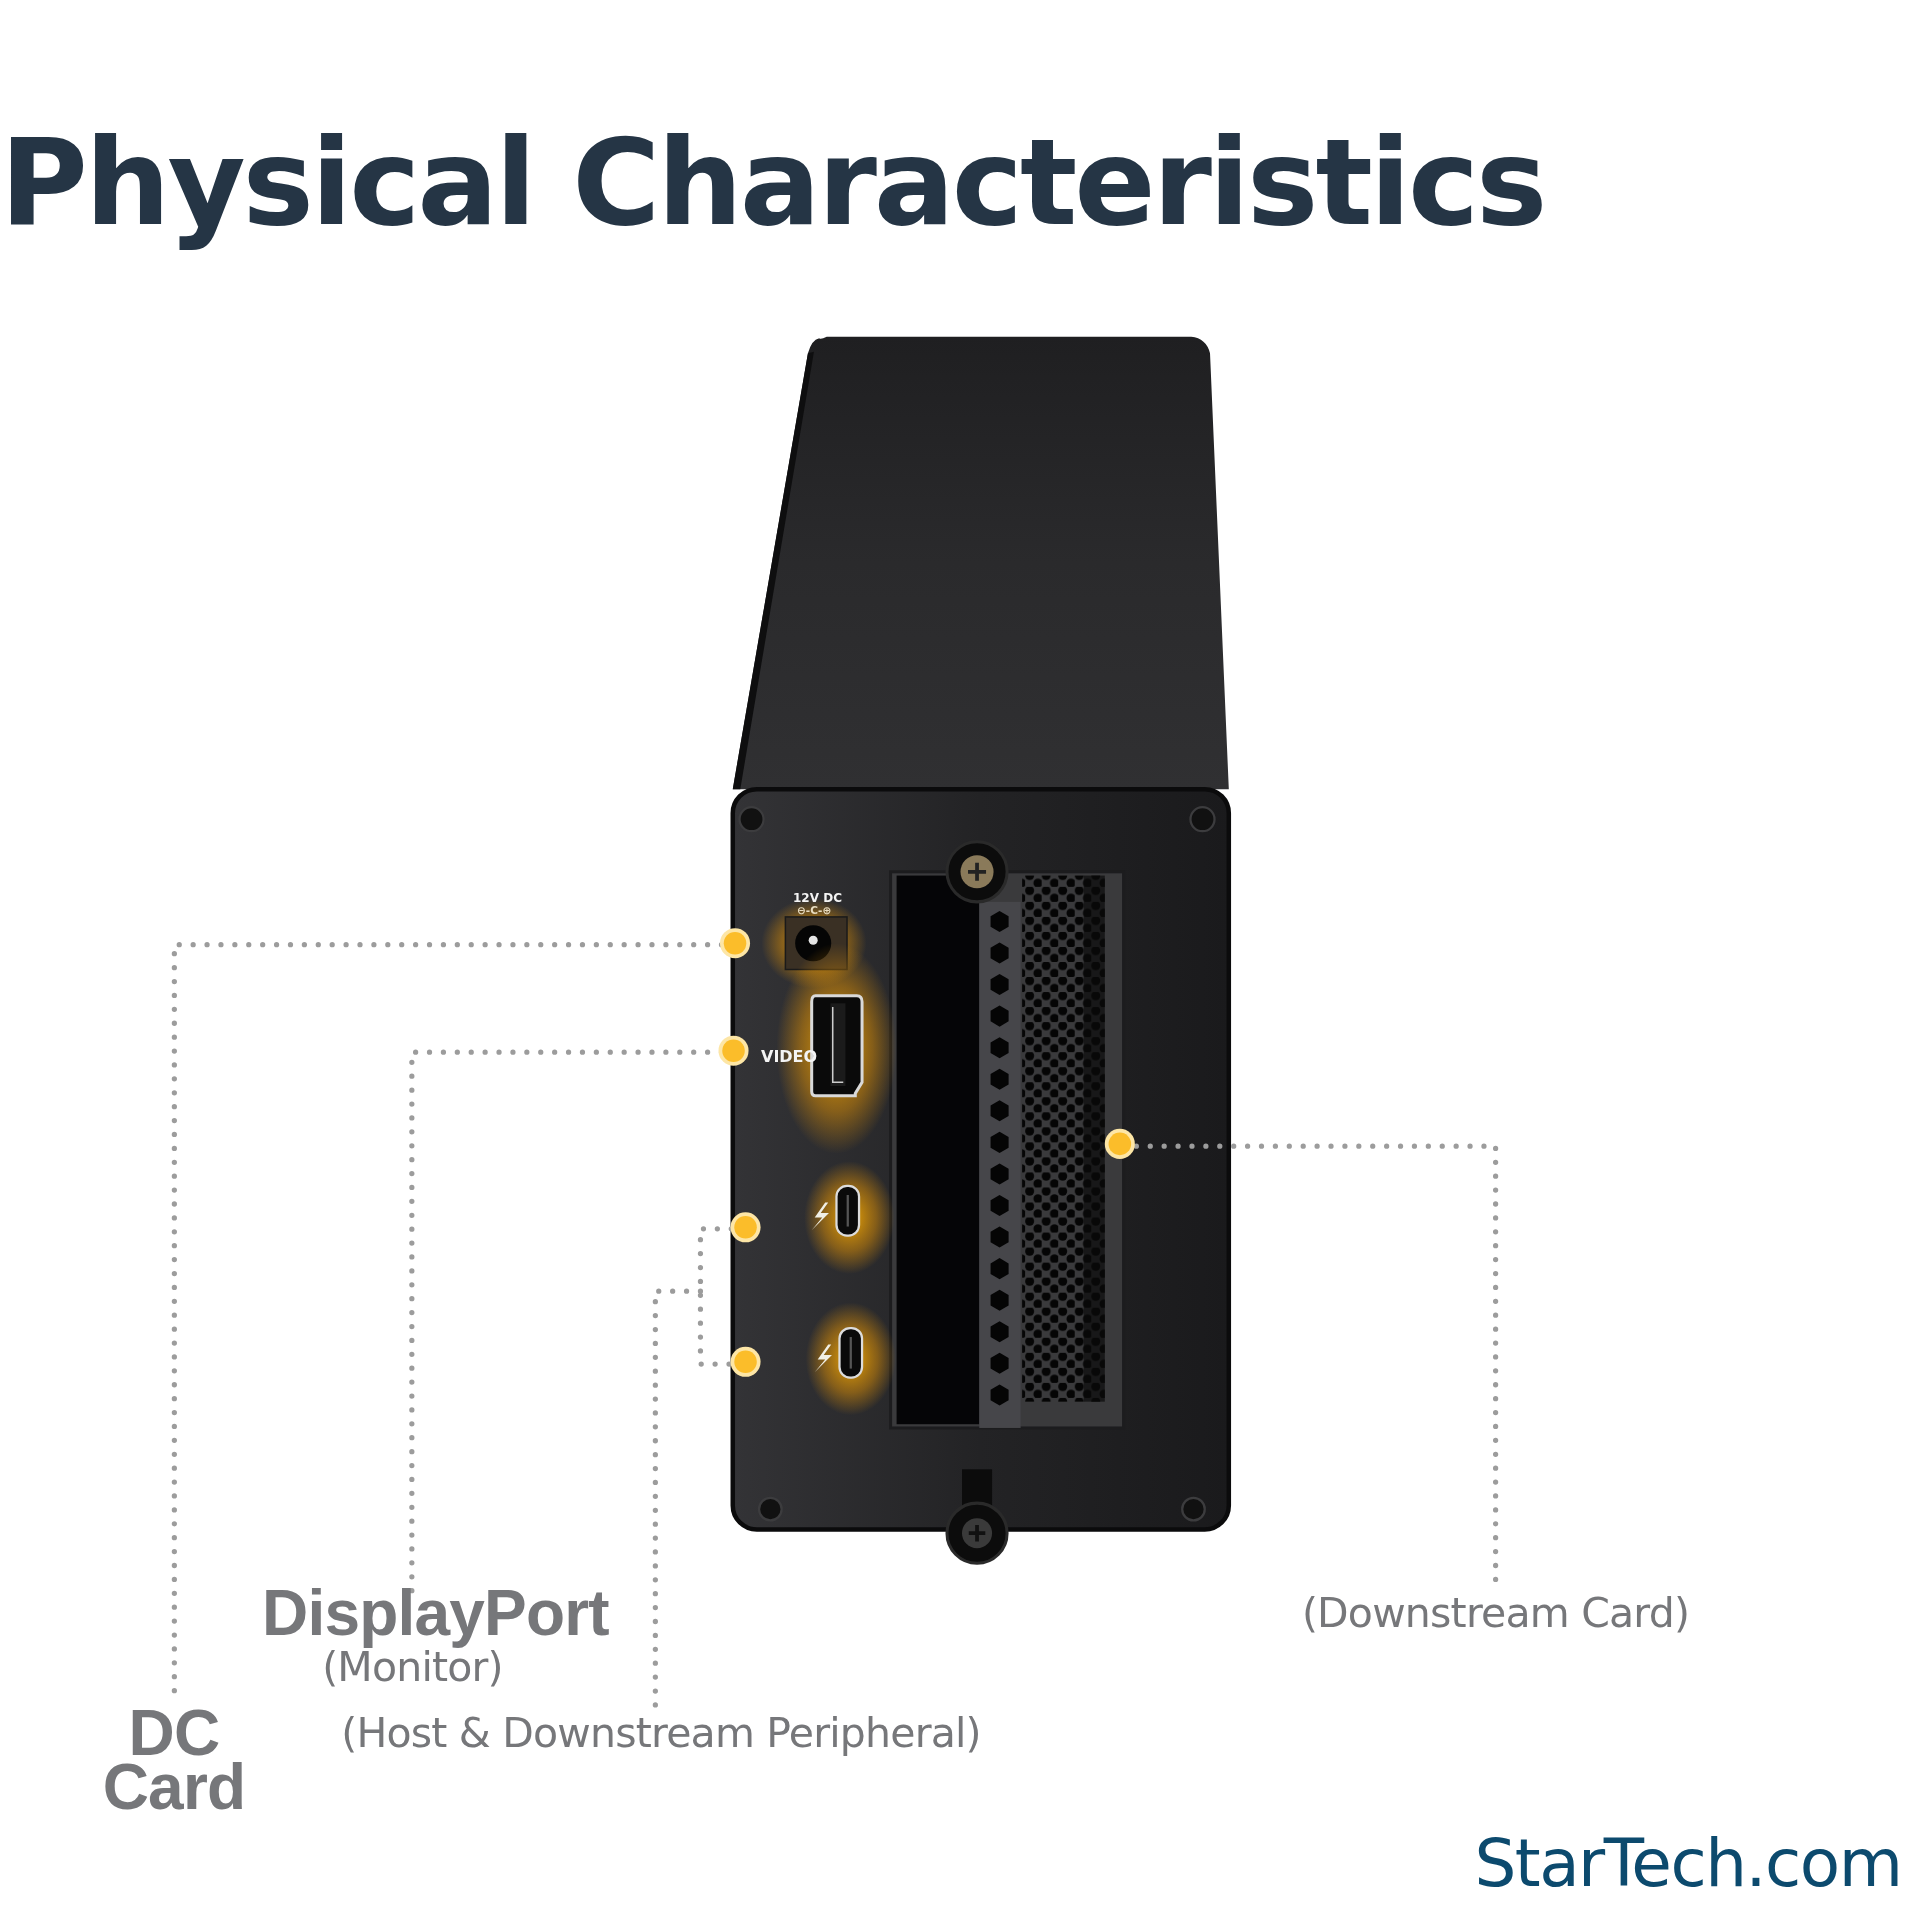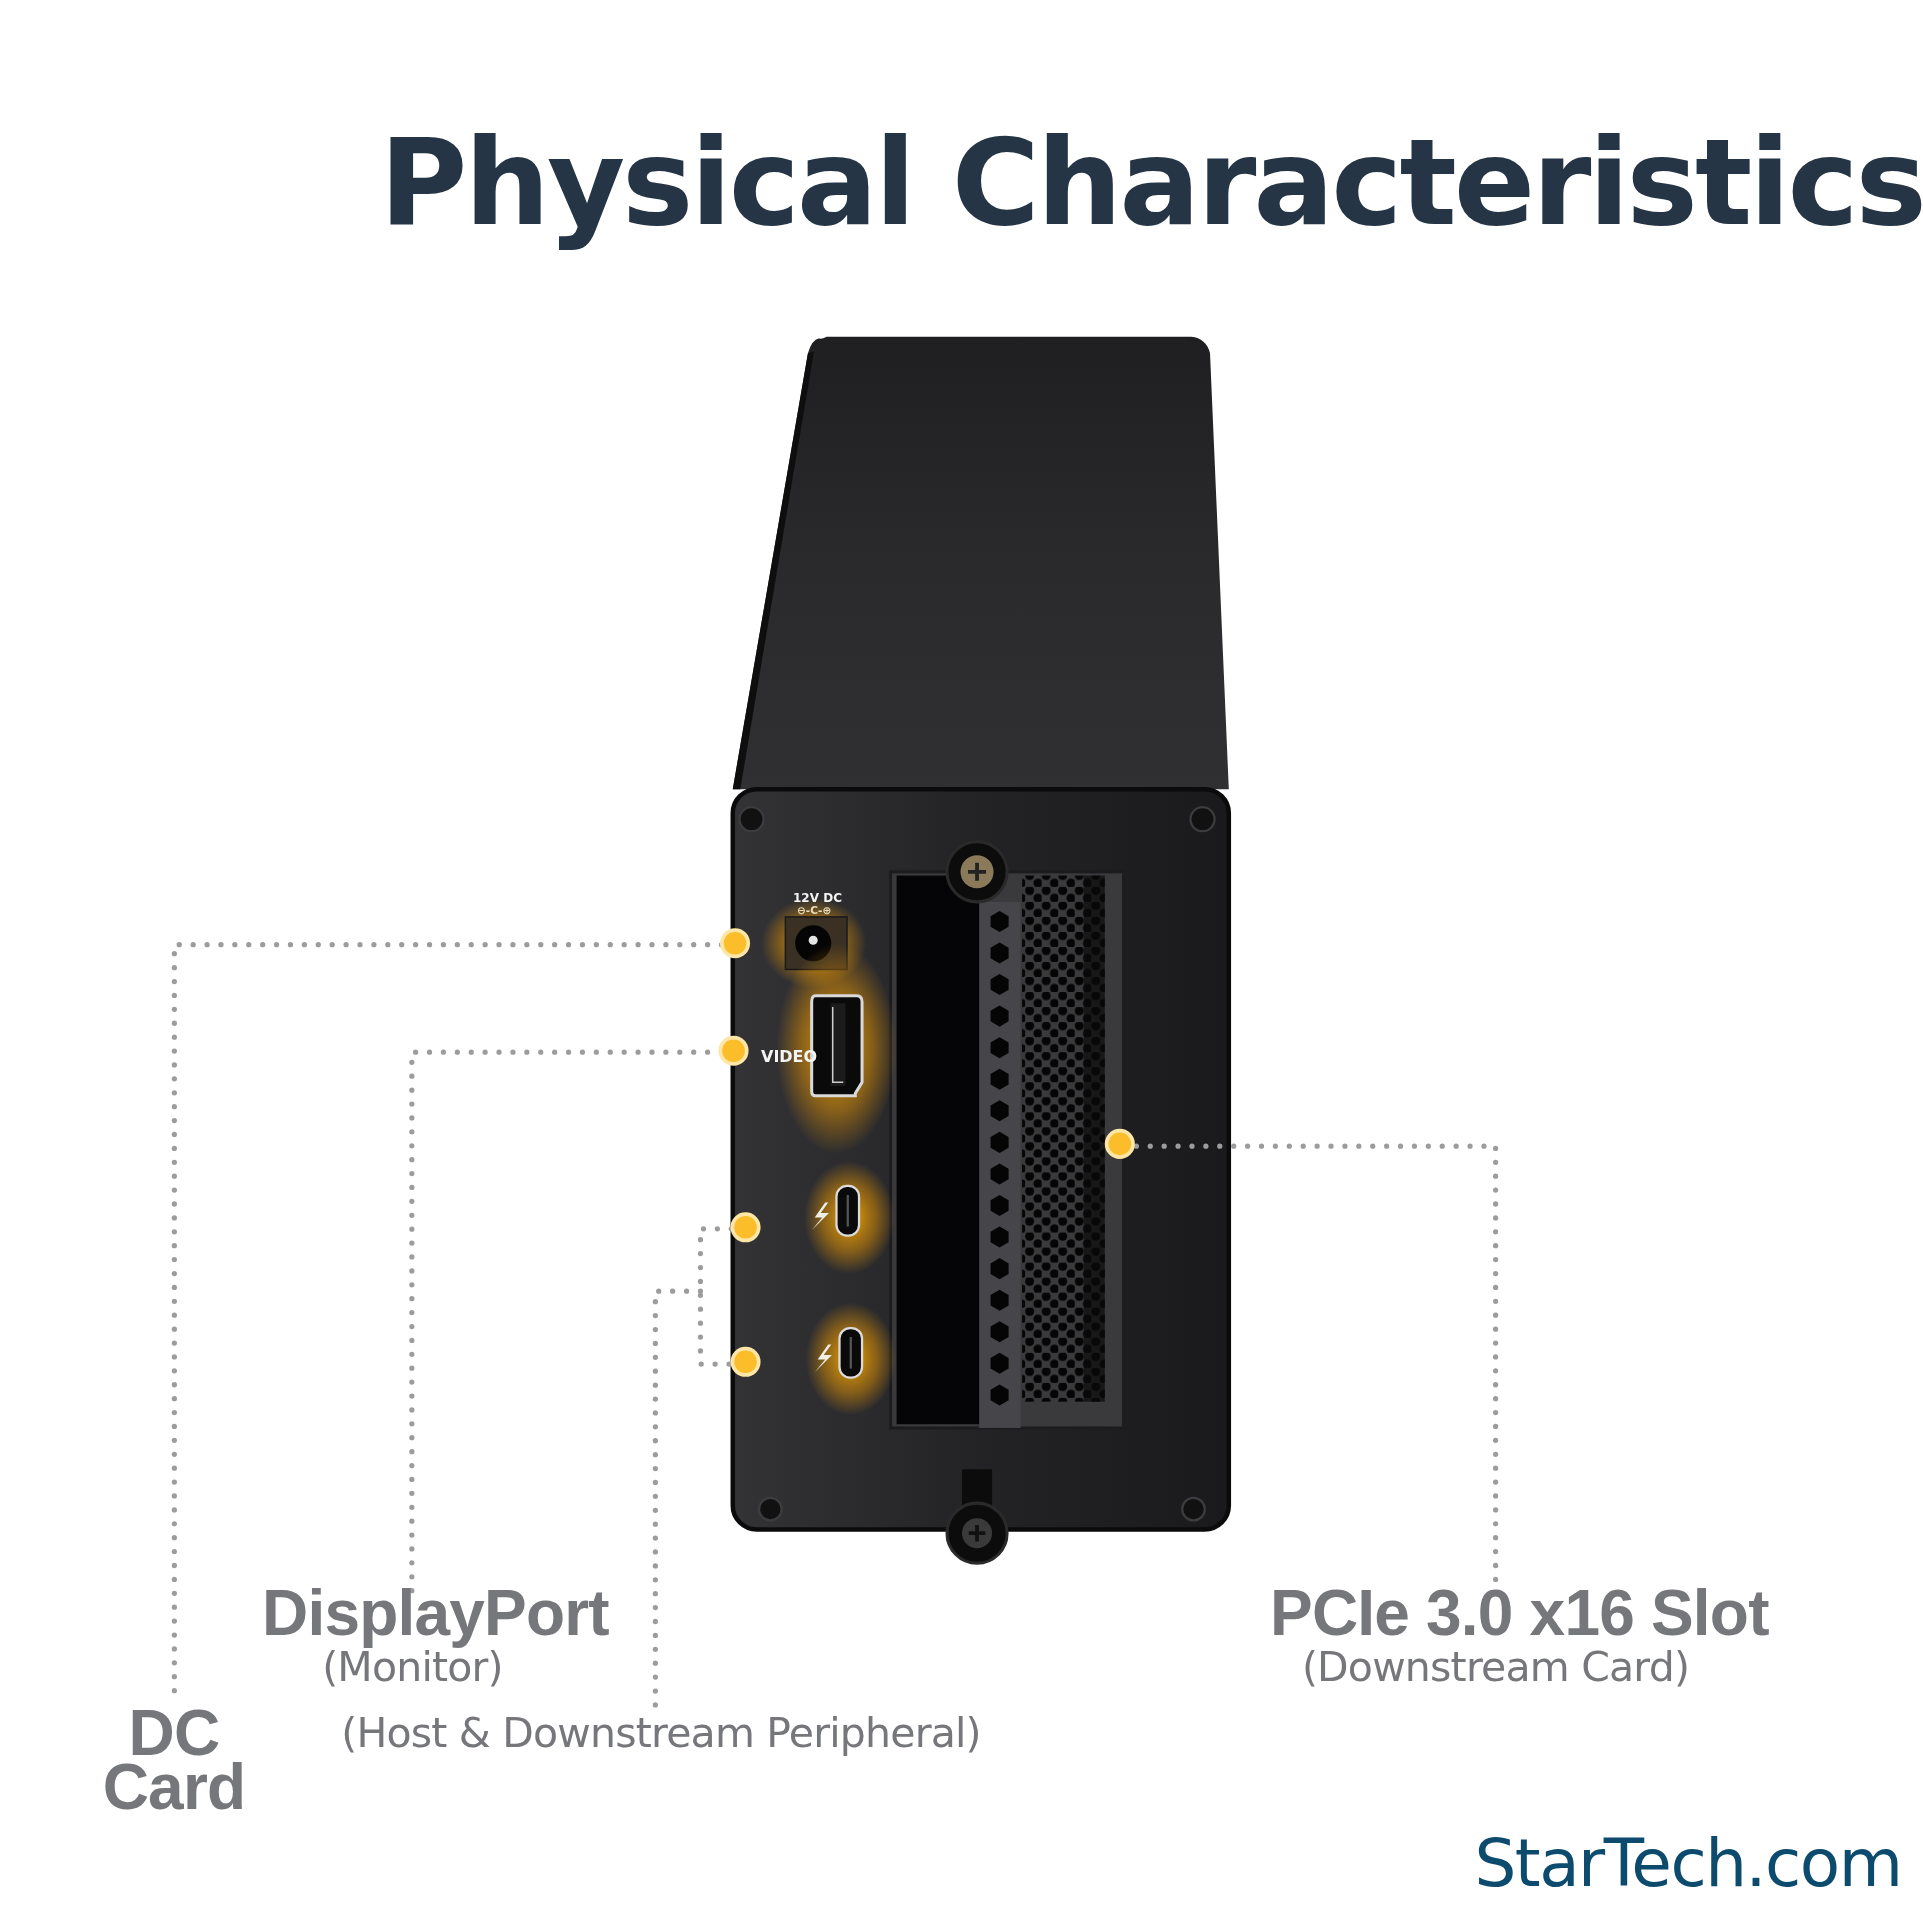--- a/index.html
+++ b/index.html
@@ -1,20 +1,20 @@
 <!DOCTYPE html>
 <html style="font-size:12px"><head>
 <meta charset="utf-8">
 <style>
   * { box-sizing: border-box; margin: 0; padding: 0; }
   html, body { width: 1924px; height: 1924px; background: #ffffff; overflow: hidden; }
   body { position: relative; font-family: "Liberation Sans", "DejaVu Sans", sans-serif; }
 
   .title {
-    position: absolute; left: 0; top: 113px; width: 1924px; text-align: right;
+    position: absolute; left: 0; top: 113px; width: 1924px; text-align: left;
     font-size: 120px; font-weight: bold; letter-spacing: -3px;
     font-family: "DejaVu Sans", sans-serif;
   }
 
   
   .device { position: absolute; left: 0; top: 0; width: 1924px; height: 1920px; }
   svg.device-svg { position: absolute; left: 0; top: 0; }
 
   .port-label {
     position: absolute; color: #f4f4f4; font-weight: bold;
@@ -186,18 +186,17 @@
 <div class="callout" style="left:84px; top:1706px; width:180px;">
   <div class="main">DC</div>
   <div class="main">Card</div>
 </div>
 
 <div class="callout" style="left:323px; top:1706px; width:676px;">
   <div class="sub">(Host &amp; Downstream Peripheral)</div>
 </div>
 
 <div class="callout" style="left:1270px; top:1586px; width:451px;">
-  <div class="main">PCIe 3.0 x16 Slot</div>
   <div class="sub">(Downstream Card)</div>
 </div>
 
 <div class="logo">StarTech.com</div>
 
 
 </body></html>

